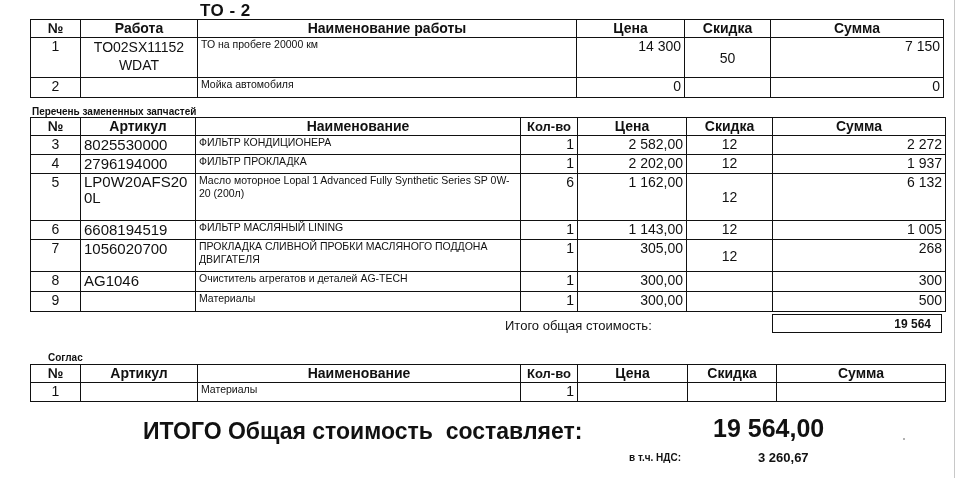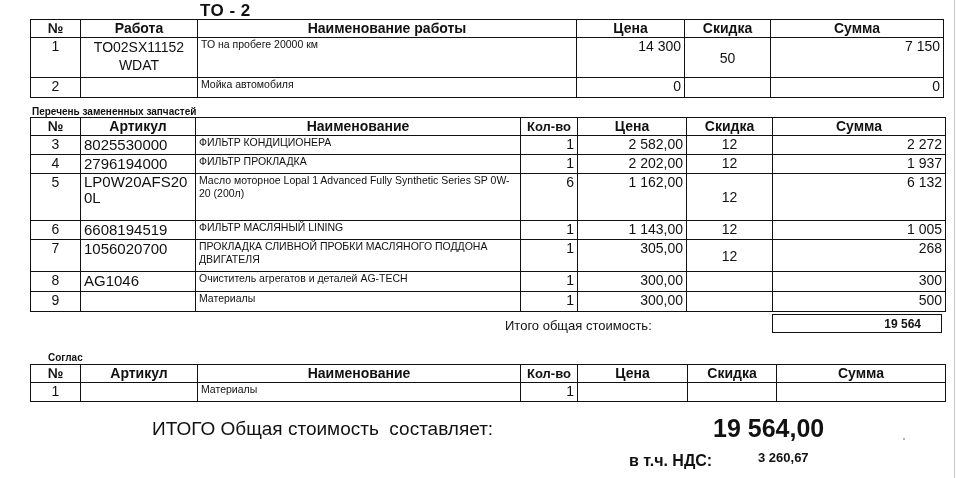--- a/index.html
+++ b/index.html
@@ -13,24 +13,24 @@
   table { position: absolute; border-collapse: collapse; table-layout: fixed; }
   td, th { border: 1.6px solid #111; padding: 0 3px; vertical-align: top; overflow: hidden; white-space: nowrap; }
   th { font-weight: bold; font-size: 14px; text-align: center; height: 17px; line-height: 17px; }
   .big { font-size: 15px; }
   .small { font-size: 10.5px; line-height: 13px; white-space: normal; }
   .num { text-align: right; font-size: 14px; }
   .ctr { text-align: center; font-size: 14px; }
   .mid { vertical-align: middle; margin-left: 35px; }
   .section-label { position: absolute; font-size: 10px; font-weight: bold; }
   .total-label { position: absolute; left: 505px; top: 318px; font-size: 13px; font-weight: normal; }
-  .total-box { position: absolute; left: 772px; top: 314px; width: 170px; height: 19px; border: 1.6px solid #111; font-size: 12px; font-weight: bold; text-align: right; line-height: 19px; box-sizing: border-box; padding-right: 20px; }
-  .grand-label { position: absolute; left: 152px; top: 418px; font-size: 19px; font-weight: normal; }
+  .total-box { position: absolute; left: 772px; top: 314px; width: 170px; height: 19px; border: 1.6px solid #111; font-size: 12px; font-weight: bold; text-align: right; line-height: 19px; box-sizing: border-box; padding-right: 10px; }
+  .grand-label { position: absolute; left: 143px; top: 418px; font-size: 23px; font-weight: bold; }
   .grand-value { position: absolute; left: 713px; top: 414px; font-size: 25px; font-weight: bold; }
-  .vat-label { position: absolute; left: 587px; top: 452px; font-size: 16px; font-weight: bold; padding-left: 42px; }
+  .vat-label { position: absolute; left: 587px; top: 452px; font-size: 10px; font-weight: bold; padding-left: 42px; }
   .vat-value { position: absolute; left: 758px; top: 450px; font-size: 13px; font-weight: bold; }
   .speck { position: absolute; left: 903px; top: 438px; width: 2px; height: 2px; background: #999; border-radius: 1px; }
 </style>
 </head>
 <body>
 
 <div class="page">
   <div class="edge-line"></div>
   <div class="title">ТО - 2</div>
 

